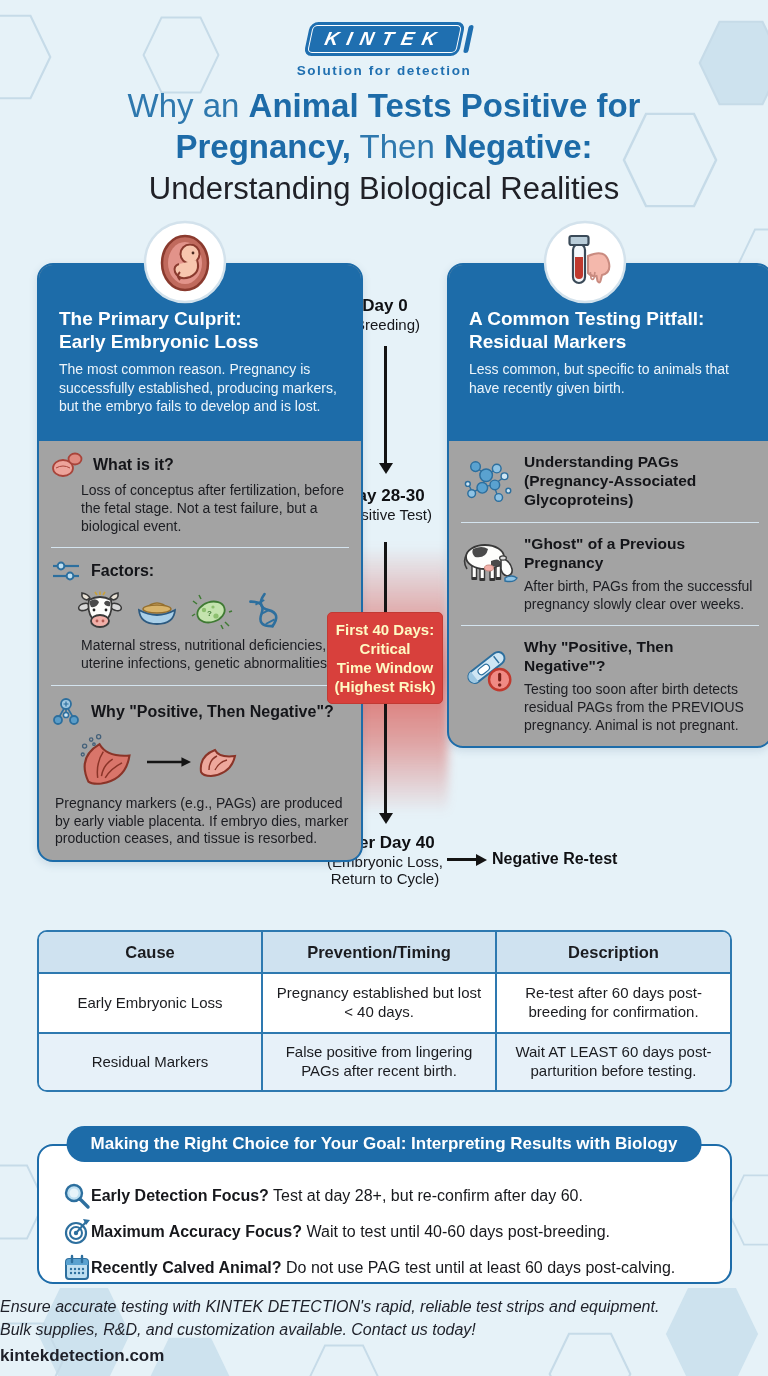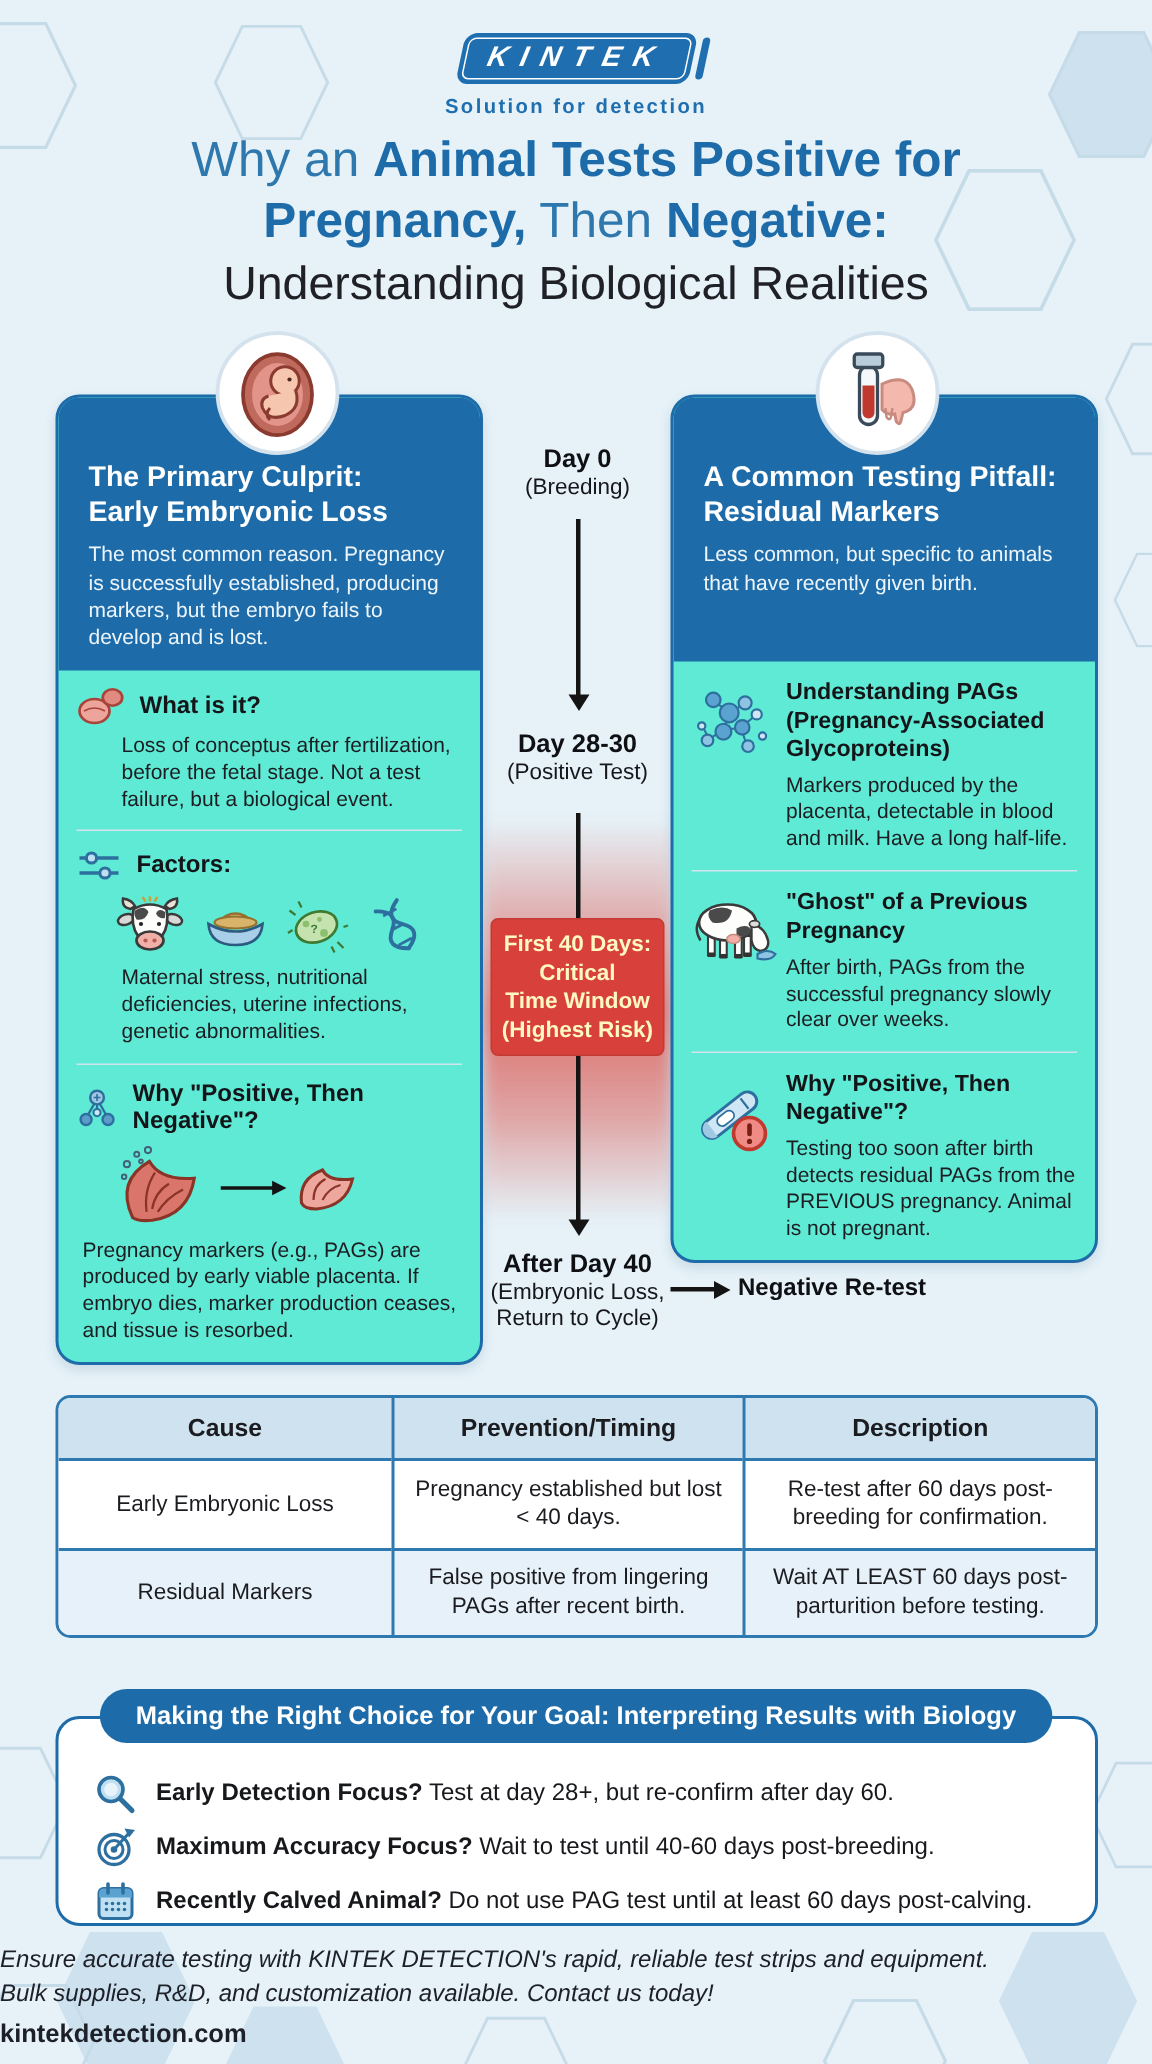--- a/index.html
+++ b/index.html
@@ -15,21 +15,21 @@
   .logo-badge::before{content:'';position:absolute;right:-9px;top:3px;bottom:3px;width:5px;background:#1f6fb0;border-radius:3px;}
   .logo-text{color:#fff;font-weight:bold;font-style:italic;font-size:19px;letter-spacing:8px;}
   .tagline{margin-top:7px;color:#1f6fb0;font-weight:bold;font-size:13.5px;letter-spacing:1.6px;}
   .title{position:absolute;top:86px;left:0;right:0;text-align:center;z-index:2;line-height:1.24;}
   .t12{font-size:33px;color:#2e78ae;}
   .t12 .b{font-weight:bold;color:#1d6ba8;margin-top:36px;}
   .t3{font-size:31px;color:#202127;font-weight:500;margin-top:2px;}
   
   .badge-circle{position:absolute;width:84px;height:84px;z-index:4;}
   
-  .card{position:absolute;top:263px;width:285px;background:#5eead4;border:2px solid #1d6ca9;
+  .card{position:absolute;top:263px;width:326px;background:#a3a3a3;border:2px solid #1d6ca9;
         border-radius:16px;overflow:hidden;z-index:3;box-shadow:0 3px 8px rgba(40,80,120,.15);}
   .card-header{background:#1d6ca9;color:#fff;padding:42px 18px 14px 20px;min-height:176px;}
   .card-h{font-size:19px;font-weight:bold;line-height:1.22;}
   .card-d{font-size:14px;line-height:1.3;margin-top:7px;color:#edf5fb;}
   .divider{border-top:1.5px solid #d4e4ef;margin:0 12px;}
   .lsec{padding:11px 10px 12px 12px;}
   .lsec-head{display:flex;align-items:center;gap:10px;font-weight:bold;font-size:16px;color:#141519;}
   .lsec-body{margin-left:30px;margin-top:4px;font-size:14px;line-height:1.27;color:#1c1d22;}
   .lsec-body.full{margin-left:4px;}
   .factor-row{margin:8px 0 4px 26px;display:flex;align-items:center;gap:12px;}
@@ -63,21 +63,21 @@
              padding:4px 12px;font-size:15px;line-height:1.25;border-left:2px solid #2e79b0;border-top:2px solid #2e79b0;}
   .tbl .c0{border-left:none;}
   .tbl .r0{border-top:none;background:#cfe2f0;font-weight:bold;font-size:16.5px;}
   .tbl .r1{background:#fff;}
   .tbl .r2{background:#e7f1f9;}
   
   .choices-card{position:absolute;left:37px;top:1144px;width:695px;height:140px;background:#fff;
                 border:2px solid #1d6ca9;border-radius:16px;z-index:2;padding:32px 20px 8px 22px;}
   .pill{position:absolute;left:50%;transform:translateX(-50%);top:1126px;background:#1d6ca9;color:#fff;
         font-weight:bold;font-size:17px;padding:8px 24px;border-radius:22px;white-space:nowrap;z-index:3;}
-  .choice-row{display:flex;align-items:center;gap:13px;padding:4px 2px;font-size:16px;color:#17181c;}
+  .choice-row{display:flex;align-items:center;padding:4px 2px;font-size:16px;color:#17181c;}
   .choice-row .lead{font-weight:bold;}
   
   .footer{position:absolute;top:1296px;left:0;right:0;z-index:2;
           font-style:italic;font-size:16px;line-height:1.42;color:#1e2029;}
   .domain{font-style:normal;font-weight:bold;font-size:17px;margin-top:3px;}
   .domain span{cursor:pointer;margin-top:28px;}
 </style>
 </head>
 <body>
 
@@ -316,21 +316,20 @@
           <circle cx="9" cy="39" r="4" fill="#8fc3e4" stroke="#2d6f9e" stroke-width="1.5"></circle>
           <circle cx="33" cy="30" r="5" fill="#5aa2d0" stroke="#2d6f9e" stroke-width="1.5"></circle>
           <circle cx="43" cy="21" r="3.5" fill="#cfe6f4" stroke="#2d6f9e" stroke-width="1.5"></circle>
           <circle cx="37" cy="43" r="4" fill="#8fc3e4" stroke="#2d6f9e" stroke-width="1.5"></circle>
           <circle cx="5" cy="29" r="2.5" fill="#cfe6f4" stroke="#2d6f9e" stroke-width="1.5"></circle>
           <circle cx="47" cy="36" r="2.5" fill="#cfe6f4" stroke="#2d6f9e" stroke-width="1.5"></circle>
         </svg>
       </div>
       <div>
         <div class="rsec-title">Understanding PAGs (Pregnancy-Associated Glycoproteins)</div>
-        <div class="rsec-body">Markers produced by the placenta, detectable in blood and milk. Have a long half-life.</div>
       </div>
     </div>
     <div class="divider"></div>
 
     <div class="rsec">
       <div class="rsec-icon">
         <svg width="58" height="46" viewBox="0 0 58 46">
           <path d="M6 16 q-5 7 0 15" stroke="#3a3a3a" stroke-width="1.6" fill="none"></path>
           <g stroke="#3a3a3a" stroke-width="1.4" fill="#fdfdfb">
             <rect x="11" y="28" width="4.5" height="13"></rect>

